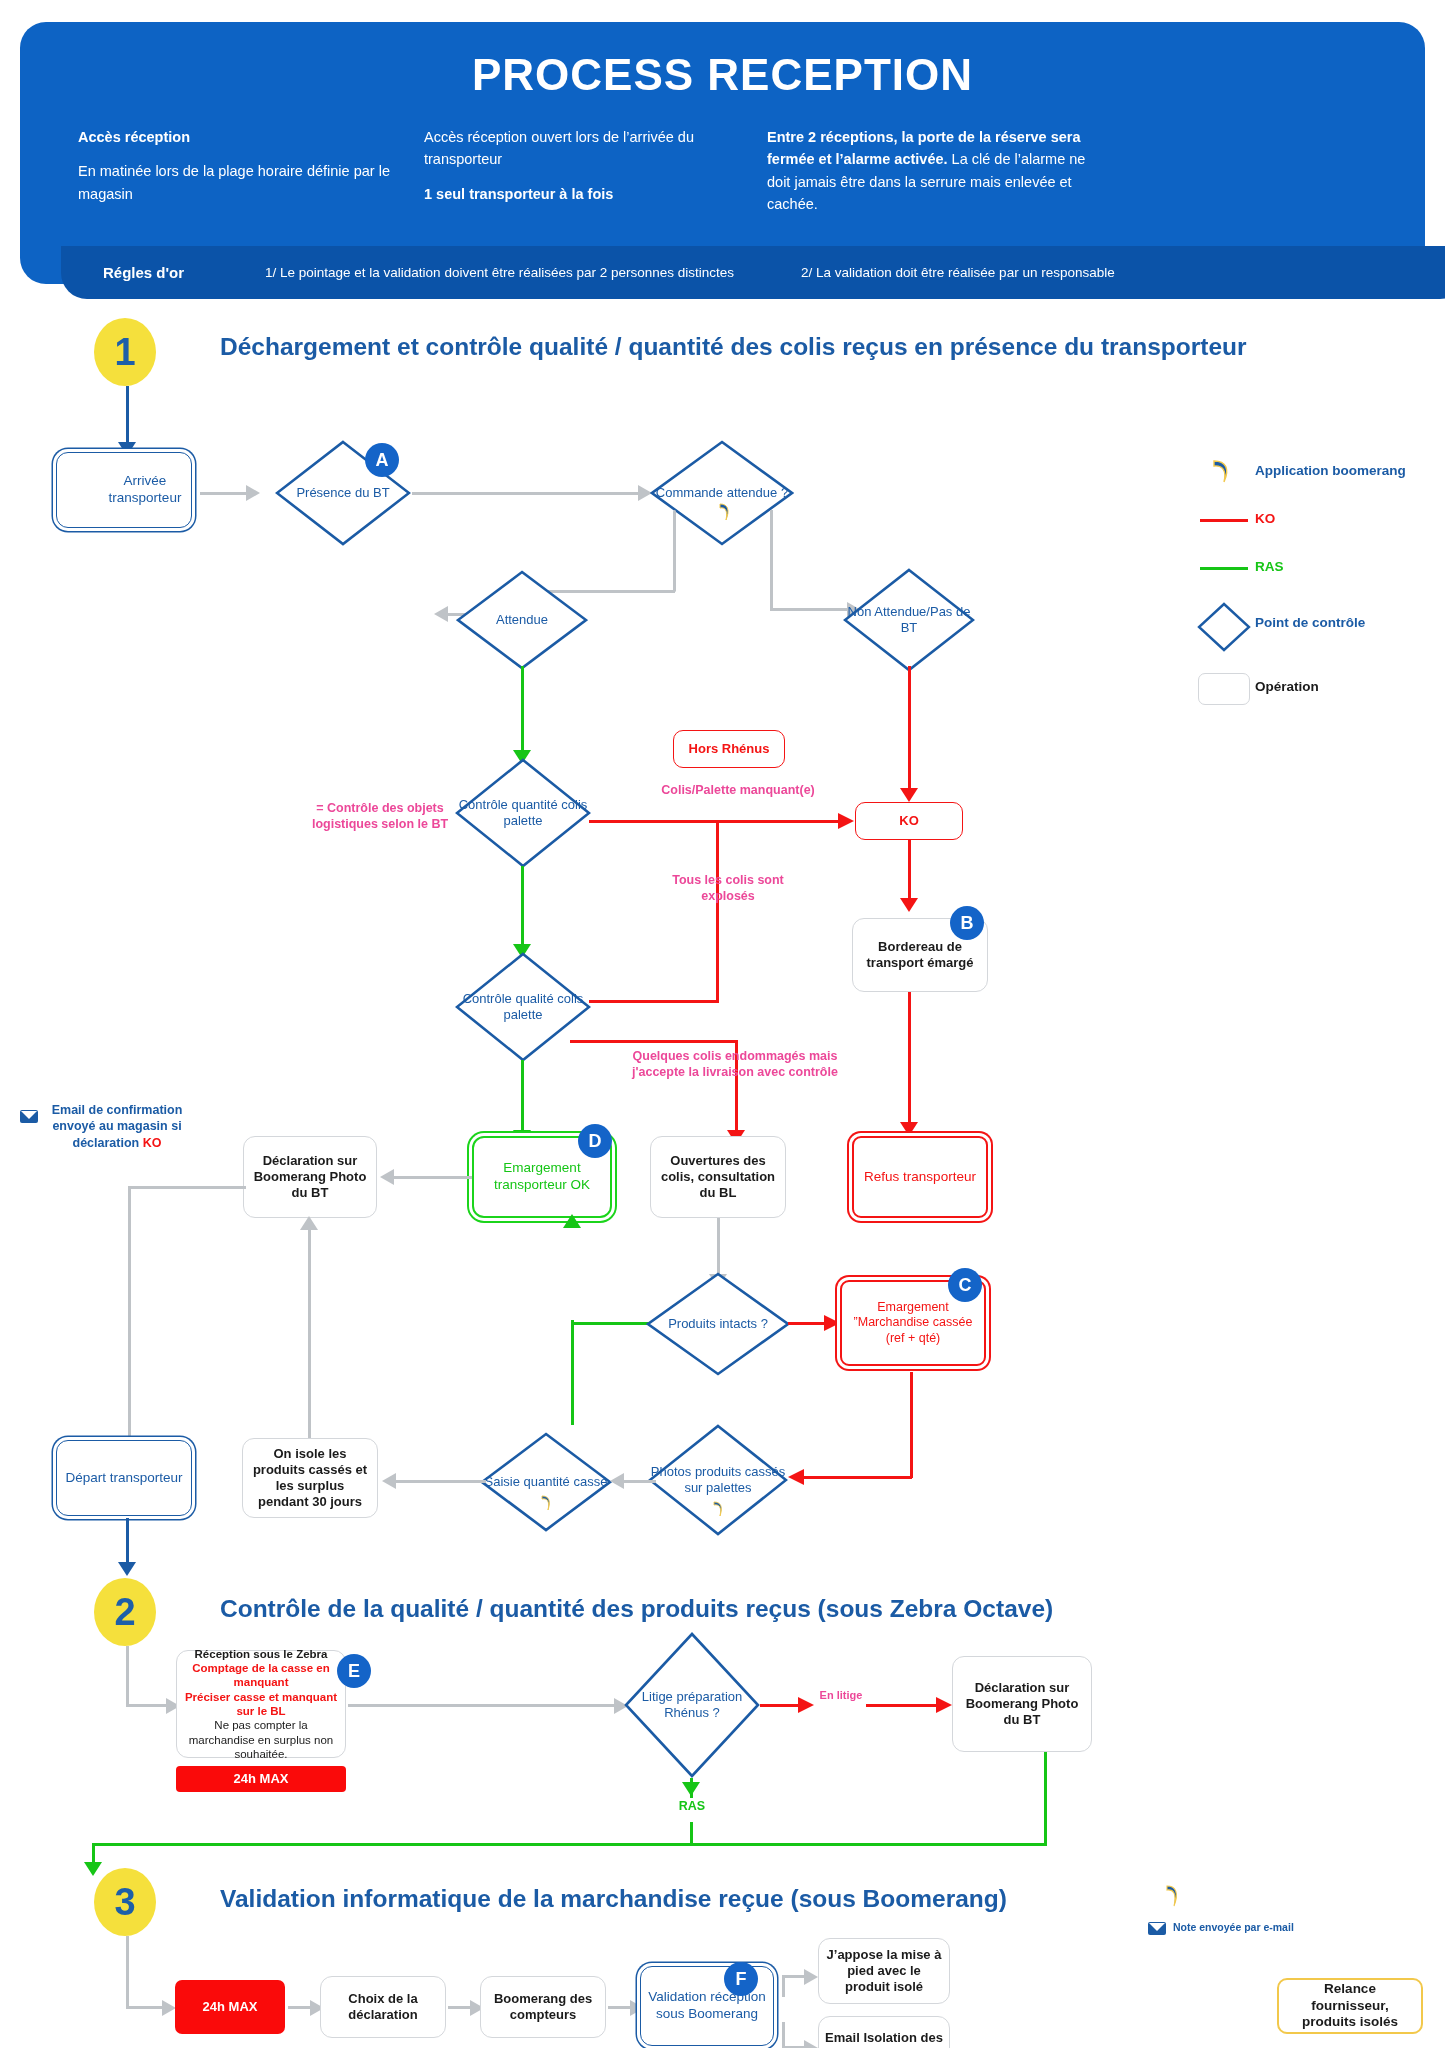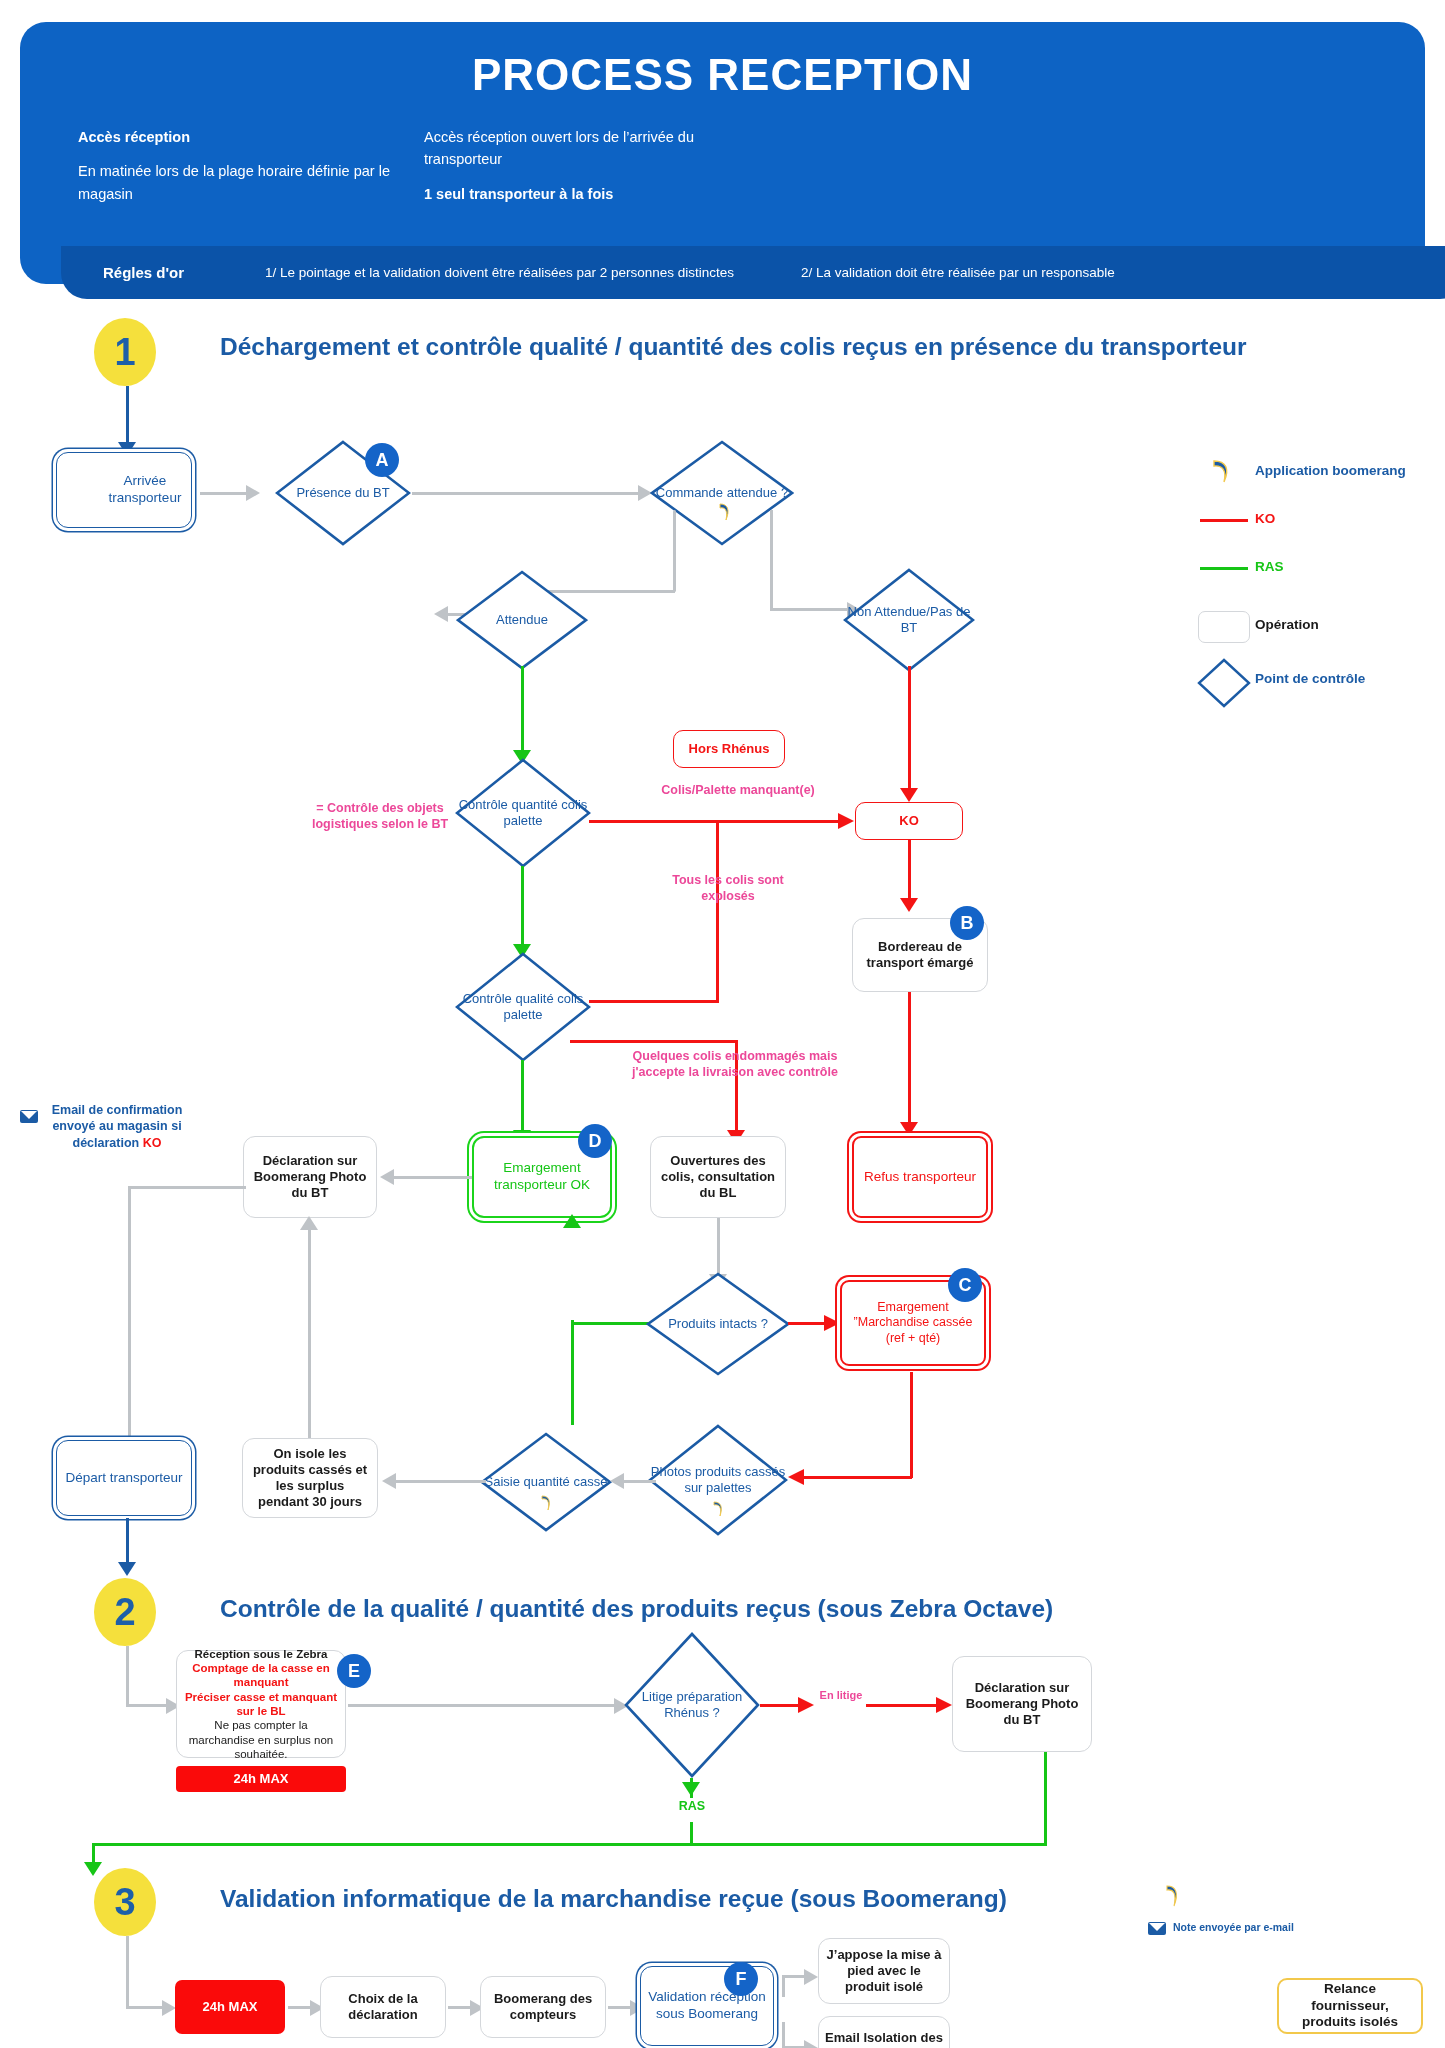--- a/index.html
+++ b/index.html
@@ -94,20 +94,24 @@
     <div class="hdr-col hdr-c1">
       <div class="b">Accès réception</div>
       <div style="margin-top:12px">En matinée lors de la plage horaire définie par le magasin</div>
     </div>
 
     <div class="hdr-col hdr-c2">
       <div>Accès réception ouvert lors de l’arrivée du transporteur</div>
       <div class="b" style="margin-top:12px">1 seul transporteur à la fois</div>
     </div>
 
+    <div class="hdr-col hdr-c3">
+      <span class="b">Entre 2 réceptions, la porte de la réserve sera fermée et l’alarme activée.</span>
+      <span>La clé de l’alarme ne doit jamais être dans la serrure mais enlevée et cachée.</span>
+    </div>
 
     <div class="rules">
       <div class="rules-label">Régles d'or</div>
       <div class="rules-1">1/ Le pointage et la validation doivent être réalisées par 2 personnes distinctes</div>
       <div class="rules-2">2/ La validation doit être réalisée par un responsable</div>
     </div>
   </div>
 
   <div class="step-badge" style="left:94px;top:318px;">1</div>
   <div class="sec-title" style="left:220px;top:333px;">Déchargement et contrôle qualité / quantité des colis reçus en présence du transporteur</div>
@@ -125,29 +129,29 @@
       <div class="lg-text" style="color:#1b5ba5;">Application boomerang</div>
     </div>
     <div class="lg-row">
       <div style="position:absolute;left:40px;top:16px;width:48px;height:3px;background:#f41414;"></div>
       <div class="lg-text" style="color:#f41414;">KO</div>
     </div>
     <div class="lg-row">
       <div style="position:absolute;left:40px;top:16px;width:48px;height:3px;background:#16c516;"></div>
       <div class="lg-text" style="color:#16c516;">RAS</div>
     </div>
+    <div class="lg-row" style="height:62px;">
+      <svg style="position:absolute;left:36px;top:2px;width:56px;height:52px;" viewBox="0 0 56 52">
+        <polygon points="28,3 53,26 28,49 3,26" fill="#fff" stroke="#1b5ba5" stroke-width="2.4"></polygon>
+      </svg>
+      <div class="lg-text" style="left:95px;top:16px;color:#1b5ba5;">Point de contrôle</div>
+    </div>
     <div class="lg-row" style="height:56px;">
       <div style="position:absolute;left:38px;top:12px;width:50px;height:30px;background:#fff;border:1.5px solid #d4d7db;border-radius:7px;"></div>
       <div class="lg-text" style="left:95px;top:18px;color:#1b1b1b;">Opération</div>
-    </div>
-    <div class="lg-row" style="height:62px;">
-      <svg style="position:absolute;left:36px;top:2px;width:56px;height:52px;" viewBox="0 0 56 52">
-        <polygon points="28,3 53,26 28,49 3,26" fill="#fff" stroke="#1b5ba5" stroke-width="2.4"></polygon>
-      </svg>
-      <div class="lg-text" style="left:95px;top:16px;color:#1b5ba5;">Point de contrôle</div>
     </div>
   </div>
 
   <div class="node dbl-blue" style="left:56px;top:452px;width:136px;height:76px;padding-left:42px;">Arrivée transporteur</div>
 
   <div class="conn gray" style="left:200px;top:492px;width:52px;height:2.5px;"></div>
   <svg class="conn" style="left:244px;top:485px;width:16px;height:16px;" viewBox="0 0 16 16">
       <polygon points="16,8 2,0 2,16" fill="#bfc3c7"></polygon>
     </svg>
 

